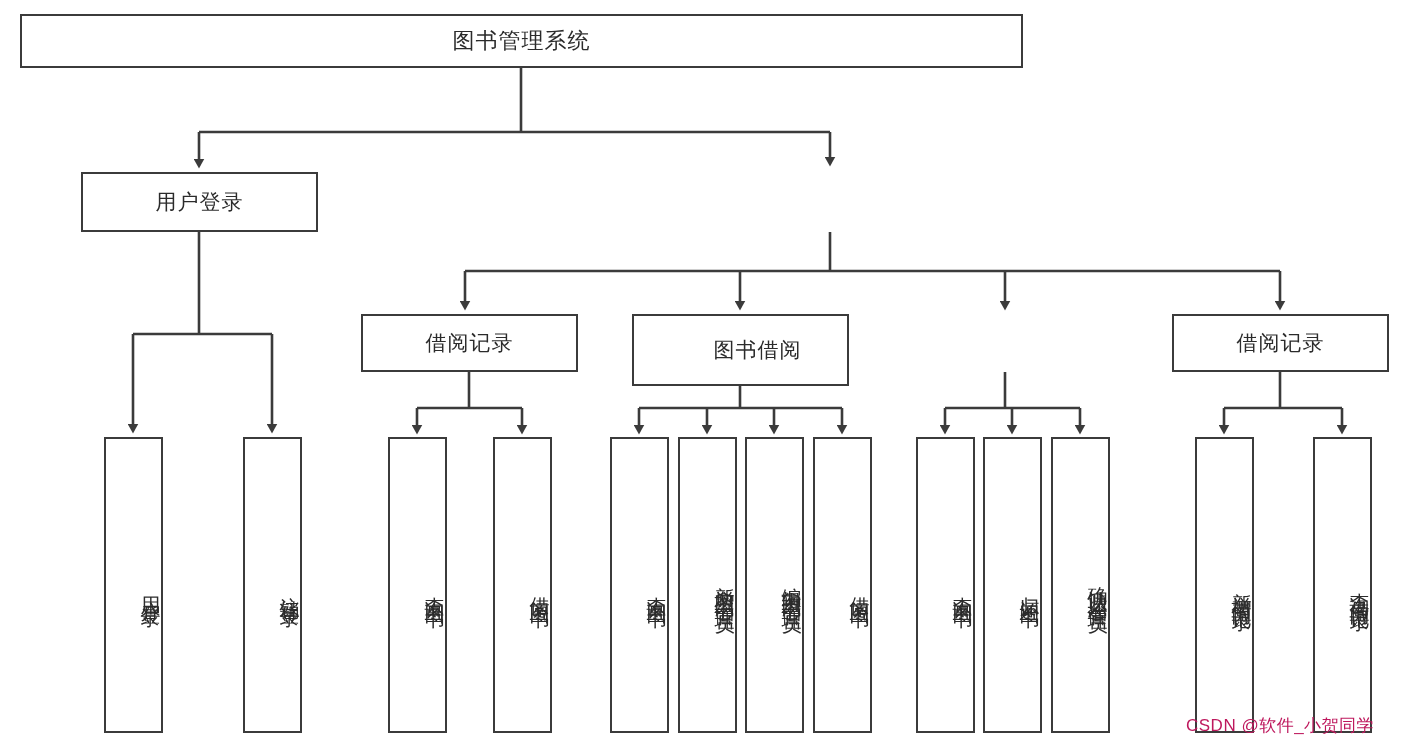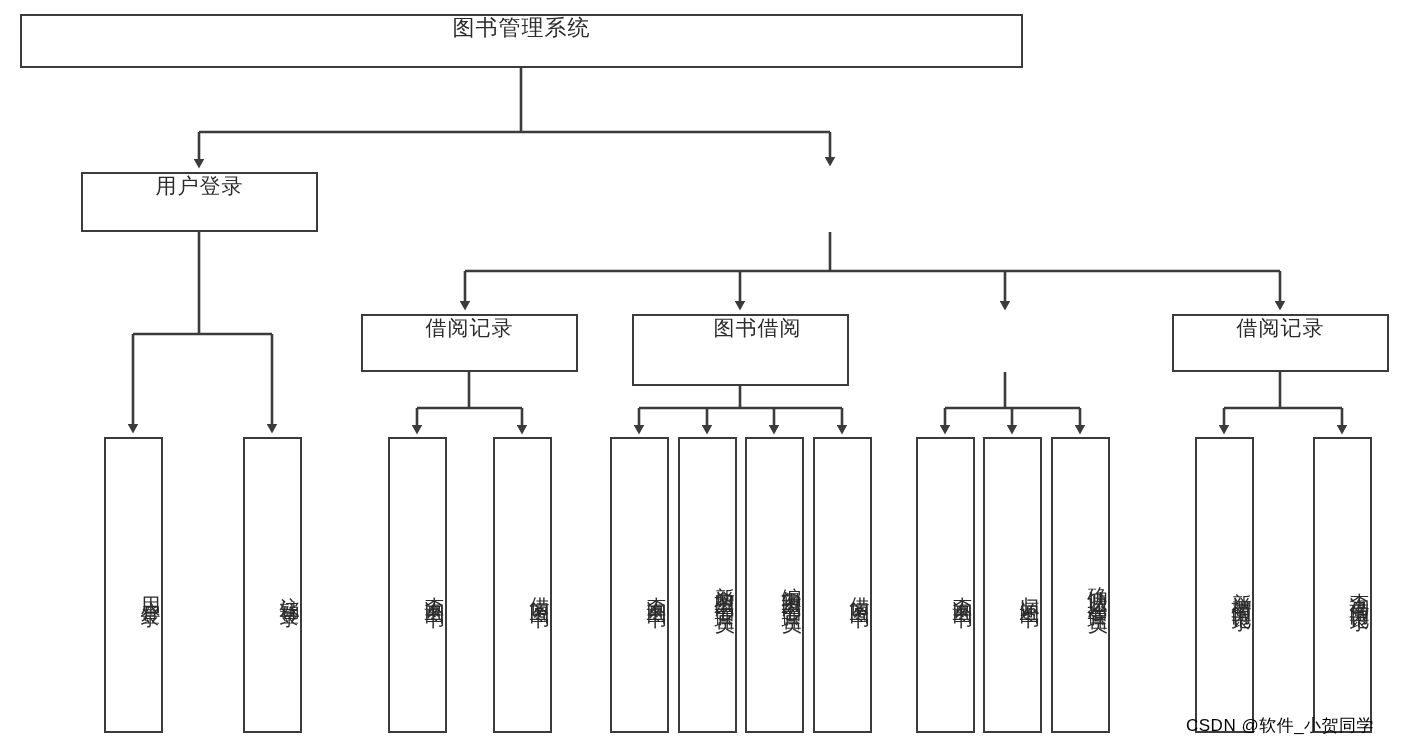--- a/index.html
+++ b/index.html
@@ -19,20 +19,21 @@
     width: 1405px; height: 747px;
     pointer-events: none;
   }
 
   
   .node {
     position: absolute;
     background: #ffffff;
     border: 2.5px solid #3b3b3b;
     display: flex;
+    align-items: center;
     justify-content: center;
     color: #2b2b2b;
     z-index: 2;
   }
   .node.h {            
     font-size: 21px;
     letter-spacing: 1px;
     line-height: 1.1;
     white-space: nowrap;
   }
@@ -55,21 +56,21 @@
     writing-mode: vertical-rl;
     text-orientation: upright;
     white-space: nowrap;
   }
 
   
   #watermark {
     position: absolute;
     left: 1186px; top: 714px;
     font-size: 17px;
-    color: #000000;
+    color: #be185d;
     white-space: nowrap;
     z-index: 5;
     letter-spacing: 0.5px;
   }
 </style>
 </head>
 <body>
 
 <div id="canvas">
 

